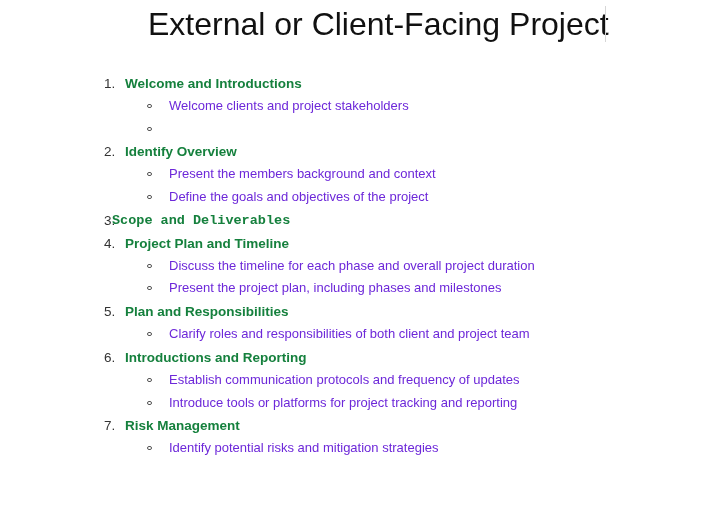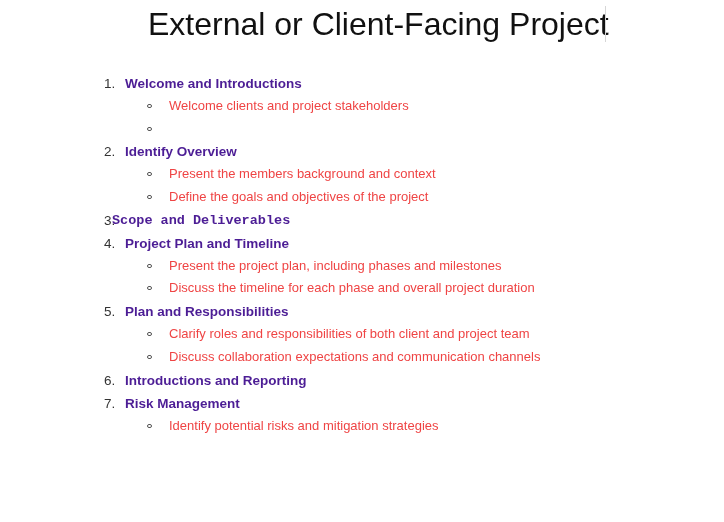--- a/index.html
+++ b/index.html
@@ -57,34 +57,34 @@
       position: absolute;
       left: 104px;
       top: 0;
       color: #333333;
     }
     .section-title {
       position: absolute;
       left: 125px;
       top: 0;
       font-weight: bold;
-      color: #4c1d95;
+      color: #15803d;
       white-space: nowrap;
     }
     .sub-list {
       margin: 0;
       padding: 0;
       list-style: none;
     }
     .sub-item {
       position: relative;
       height: 22.7px;
       line-height: 22.7px;
       font-size: 13px;
-      color: #ef4444;
+      color: #6d28d9;
     }
     .sub-bullet {
       position: absolute;
       left: 147px;
       top: 9px;
       width: 5px;
       height: 4px;
       border: 1px solid #555555;
       border-radius: 2px;
       box-sizing: border-box;
@@ -145,51 +145,57 @@
   </li>
 
   <li class="section">
     <div class="section-head">
       <span class="section-num">4.</span>
       <span class="section-title">Project Plan and Timeline</span>
     </div>
     <ul class="sub-list">
       <li class="sub-item">
         <span class="sub-bullet"></span>
+        <span class="sub-text">Discuss the timeline for each phase and overall project duration</span>
+      </li>
+      <li class="sub-item">
+        <span class="sub-bullet"></span>
         <span class="sub-text">Present the project plan, including phases and milestones</span>
-      </li>
-      <li class="sub-item">
-        <span class="sub-bullet"></span>
-        <span class="sub-text">Discuss the timeline for each phase and overall project duration</span>
       </li>
     </ul>
   </li>
 
   <li class="section">
     <div class="section-head">
       <span class="section-num">5.</span>
       <span class="section-title">Plan and Responsibilities</span>
     </div>
     <ul class="sub-list">
       <li class="sub-item">
         <span class="sub-bullet"></span>
         <span class="sub-text">Clarify roles and responsibilities of both client and project team</span>
       </li>
-      <li class="sub-item">
-        <span class="sub-bullet"></span>
-        <span class="sub-text">Discuss collaboration expectations and communication channels</span>
-      </li>
     </ul>
   </li>
 
   <li class="section">
     <div class="section-head">
       <span class="section-num">6.</span>
       <span class="section-title">Introductions and Reporting</span>
     </div>
+    <ul class="sub-list">
+      <li class="sub-item">
+        <span class="sub-bullet"></span>
+        <span class="sub-text">Establish communication protocols and frequency of updates</span>
+      </li>
+      <li class="sub-item">
+        <span class="sub-bullet"></span>
+        <span class="sub-text">Introduce tools or platforms for project tracking and reporting</span>
+      </li>
+    </ul>
   </li>
 
   <li class="section">
     <div class="section-head">
       <span class="section-num">7.</span>
       <span class="section-title">Risk Management</span>
     </div>
     <ul class="sub-list">
       <li class="sub-item">
         <span class="sub-bullet"></span>

